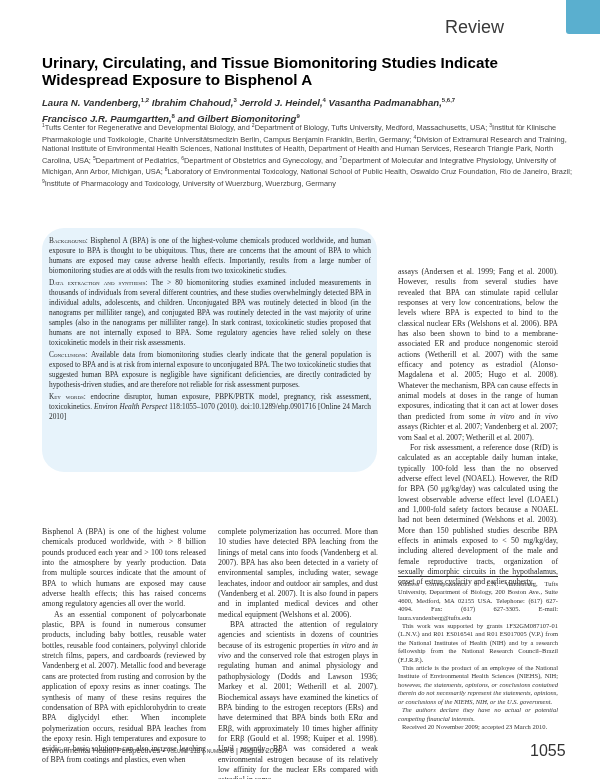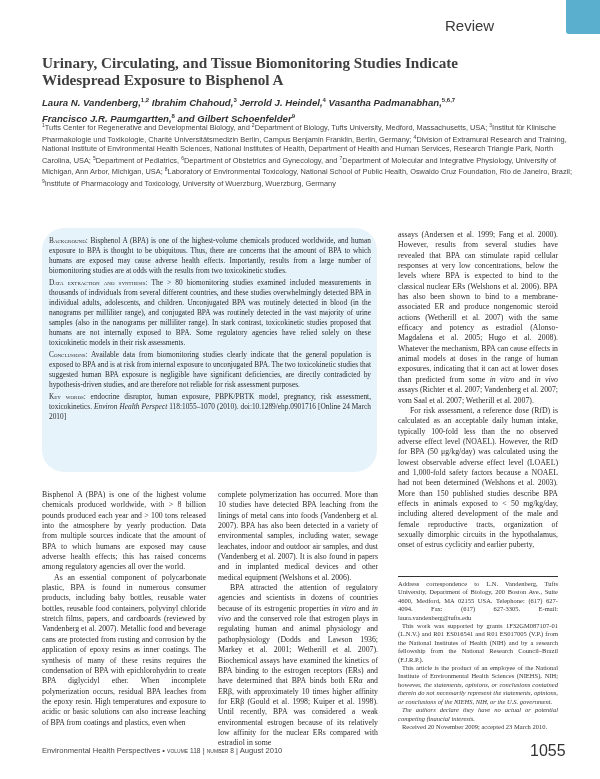--- a/index.html
+++ b/index.html
@@ -1,28 +1,28 @@
 <!DOCTYPE html>
 <html><head>
   <meta charset="utf-8">
   <style>
     html, body { margin:0; padding:0; background:#ffffff; }
     body { width:600px; height:779px; position:relative; overflow:hidden; color:#222; }
-    .review-label { position:absolute; left:445px; top:17px; font-family:"Liberation Sans", sans-serif; font-size:15px; color:#3a3a3a; }
+    .review-label { position:absolute; left:445px; top:17px; font-family:"Liberation Sans", sans-serif; font-size:18px; color:#3a3a3a; }
     .review-tab { position:absolute; left:566px; top:0; width:34px; height:34px; background:#5aafcf; border-bottom-left-radius:3px; }
-    .title { position:absolute; left:42px; top:54px; width:520px; font-family:Liberation Serif, serif; font-weight:bold; font-size:15.2px; line-height:17px; color:#404040; margin:0; }
+    .title { position:absolute; left:42px; top:54px; width:520px; font-family:Liberation Sans, sans-serif; font-weight:bold; font-size:15.2px; line-height:17px; color:#000000; margin:0; }
     .authors { position:absolute; left:42px; top:94px; width:520px; font-family:"Liberation Sans", sans-serif; font-weight:bold; font-style:italic; font-size:9.6px; line-height:12.5px; color:#333; }
     .authors sup { font-size:6px; font-style:normal; }
     .affil { position:absolute; left:42px; top:121px; width:540px; font-family:"Liberation Sans", sans-serif; font-size:7.4px; line-height:9.2px; color:#444; }
     .affil sup { font-size:5px; }
     .abstract { position:absolute; left:42px; top:228px; width:335px; height:244px; background:#e7f3fb; padding:8px 6px 0 7px; box-sizing:border-box; font-family:"Liberation Serif", serif; font-size:7.35px; line-height:9.9px; color:#2a2a2a; text-align:justify;border-radius:22px; }
     .abstract p { margin:0 0 2.5px 0; }
     .abstract .head { font-variant:small-caps; }
     .abstract i { font-style:italic; }
-    .col { position:absolute; font-family:"Liberation Serif", serif; font-size:7.8px; line-height:10.35px; color:#2a2a2a; text-align:justify; }
+    .col { position:absolute; font-family:"Liberation Serif", serif; font-size:7.8px; line-height:10.35px; color:#2a2a2a; text-align:justify;margin-top:37px; }
     .col p { margin:0; }
     .col p.ind { text-indent:12px; }
     .col1 { left:42px; top:490px; width:164px; }
     .col2 { left:218px; top:490px; width:160px; }
     .col3 { left:398px; top:230px; width:160px; }
     .footnote-rule { position:absolute; left:398px; top:576px; width:160px; height:1px; background:#333; }
     .footnotes { position:absolute; left:398px; top:580px; width:160px; font-family:"Liberation Serif", serif; font-size:6.5px; line-height:8.4px; color:#333; text-align:justify; }
     .footnotes p { margin:0; }
     .footnotes p.ind { text-indent:4px; }
     .footer-left { position:absolute; left:42px; top:746px; font-family:"Liberation Sans", sans-serif; font-size:7.6px; color:#444; }
@@ -39,21 +39,21 @@
   <span>Urinary, Circulating, and Tissue Biomonitoring Studies Indicate</span><br>
   <span>Widespread Exposure to Bisphenol A</span>
 </h1>
 
 <div class="authors">
   <span>Laura N. Vandenberg,</span><sup>1,2</sup>
   <span> Ibrahim Chahoud,</span><sup>3</sup>
   <span> Jerrold J. Heindel,</span><sup>4</sup>
   <span> Vasantha Padmanabhan,</span><sup>5,6,7</sup><br>
   <span>Francisco J.R. Paumgartten,</span><sup>8</sup>
-  <span> and Gilbert Schoenfelder</span><sup>9</sup>
+  <span> and Gilbert Biomonitoring</span><sup>9</sup>
 </div>
 
 <div class="affil">
   <sup>1</sup><span>Tufts Center for Regenerative and Developmental Biology, and </span><sup>2</sup><span>Department of Biology, Tufts University, Medford, Massachusetts, USA; </span><sup>3</sup><span>Institut für Klinische Pharmakologie und Toxikologie, Charité Universitätsmedizin Berlin, Campus Benjamin Franklin, Berlin, Germany; </span><sup>4</sup><span>Division of Extramural Research and Training, National Institute of Environmental Health Sciences, National Institutes of Health, Department of Health and Human Services, Research Triangle Park, North Carolina, USA; </span><sup>5</sup><span>Department of Pediatrics, </span><sup>6</sup><span>Department of Obstetrics and Gynecology, and </span><sup>7</sup><span>Department of Molecular and Integrative Physiology, University of Michigan, Ann Arbor, Michigan, USA; </span><sup>8</sup><span>Laboratory of Environmental Toxicology, National School of Public Health, Oswaldo Cruz Foundation, Rio de Janeiro, Brazil; </span><sup>9</sup><span>Institute of Pharmacology and Toxicology, University of Wuerzburg, Wuerzburg, Germany</span>
 </div>
 
 <div class="abstract">
   <p><span class="head">Background:</span><span> Bisphenol A (BPA) is one of the highest-volume chemicals produced worldwide, and human exposure to BPA is thought to be ubiquitous. Thus, there are concerns that the amount of BPA to which humans are exposed may cause adverse health effects. Importantly, results from a large number of biomonitoring studies are at odds with the results from two toxicokinetic studies.</span></p>
   <p><span class="head">Data extraction and synthesis:</span><span> The &gt; 80 biomonitoring studies examined included measurements in thousands of individuals from several different countries, and these studies overwhelmingly detected BPA in individual adults, adolescents, and children. Unconjugated BPA was routinely detected in blood (in the nanograms per milliliter range), and conjugated BPA was routinely detected in the vast majority of urine samples (also in the nanograms per milliliter range). In stark contrast, toxicokinetic studies proposed that humans are not internally exposed to BPA. Some regulatory agencies have relied solely on these toxicokinetic models in their risk assessments.</span></p>
   <p><span class="head">Conclusions:</span><span> Available data from biomonitoring studies clearly indicate that the general population is exposed to BPA and is at risk from internal exposure to unconjugated BPA. The two toxicokinetic studies that suggested human BPA exposure is negligible have significant deficiencies, are directly contradicted by hypothesis-driven studies, and are therefore not reliable for risk assessment purposes.</span></p>

